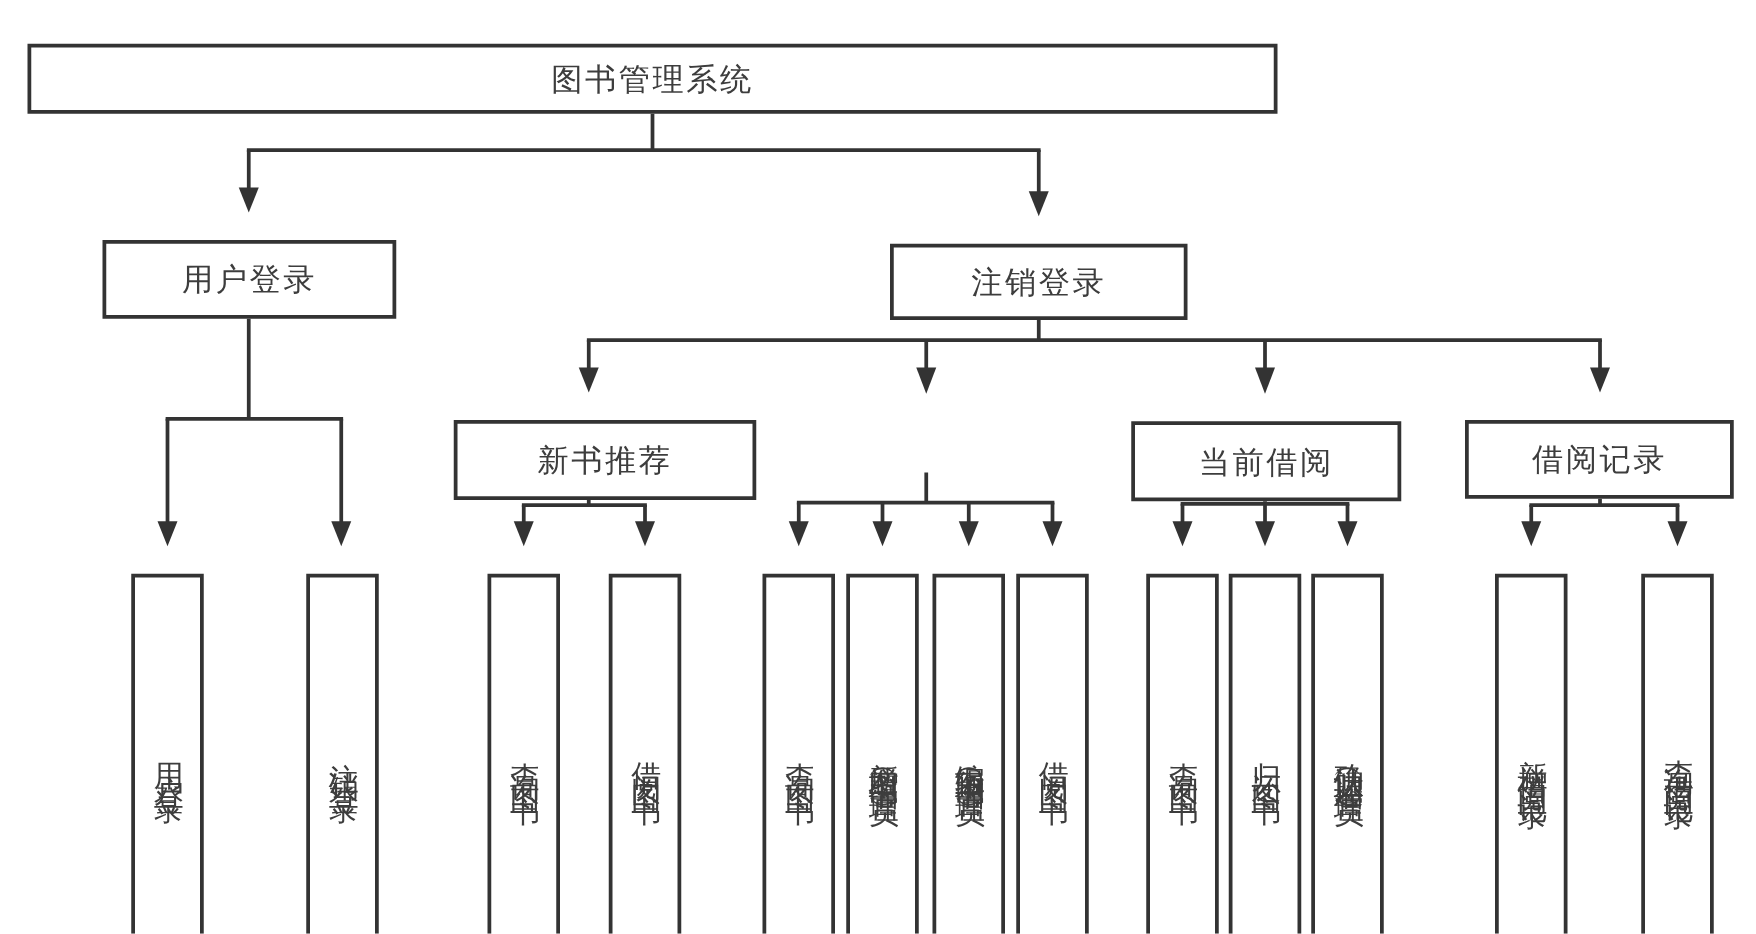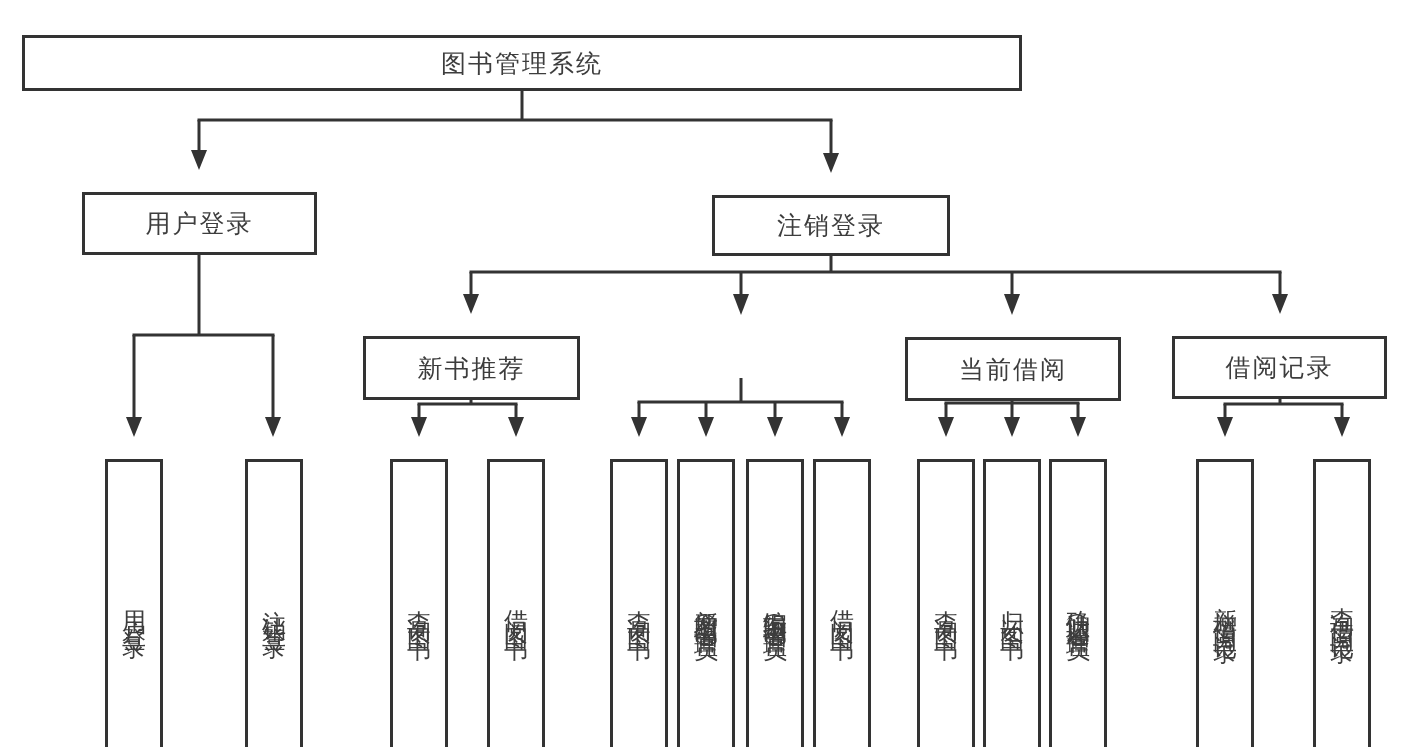--- a/index.html
+++ b/index.html
@@ -136,21 +136,21 @@
     <span>图书管理系统</span>
   </div>
 
   <div class="node hnode" style="left:82px;top:169px;width:235px;height:63px">
     <span>用户登录</span>
   </div>
   <div class="node hnode" style="left:712px;top:172px;width:238px;height:61px">
     <span>注销登录</span>
   </div>
 
-  <div class="node hnode" style="left:363px;top:313px;width:217px;height:64px">
+  <div class="node hnode" style="left:363px;top:313px;width:242px;height:64px">
     <span>新书推荐</span>
   </div>
   <div class="node hnode" style="left:1172px;top:313px;width:215px;height:63px">
     <span>借阅记录</span>
   </div>
   <div class="node hnode" style="left:905px;top:314px;width:216px;height:64px">
     <span>当前借阅</span>
   </div>
 
   <div class="node vnode" style="left:105px;top:436px;width:58px;height:300px">

